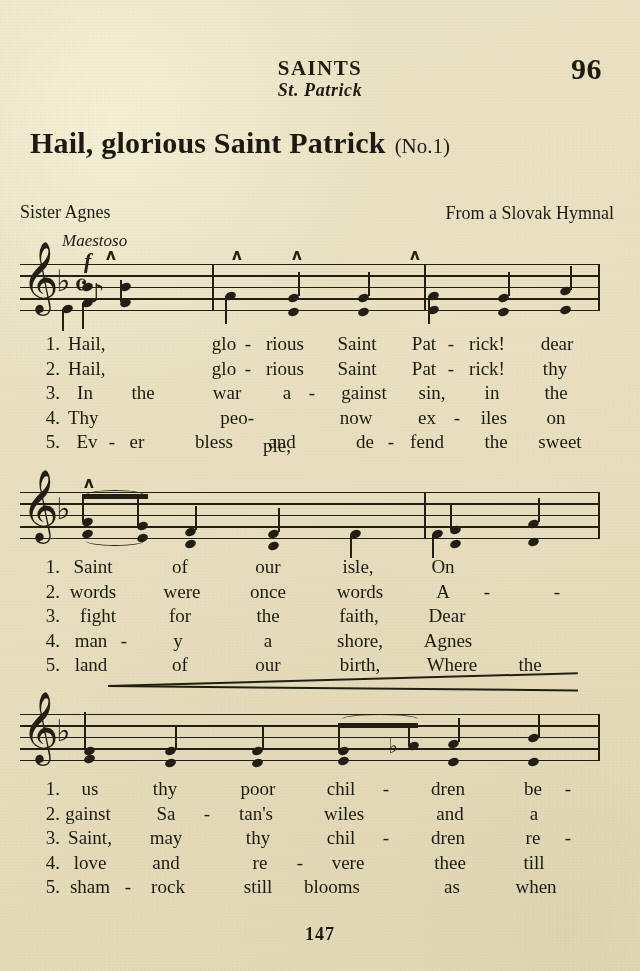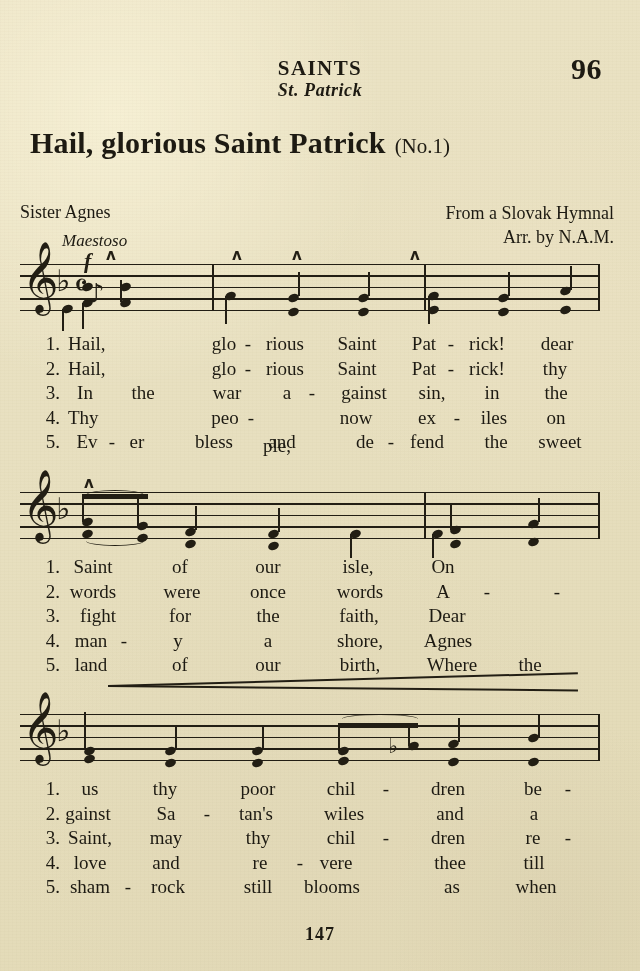--- a/index.html
+++ b/index.html
@@ -301,21 +301,20 @@
 
   <div class="title-row">
     <span class="title-main">Hail, glorious Saint Patrick</span>
     <span class="title-suffix">(No.1)</span>
   </div>
 
   <div class="credit-left">Sister Agnes</div>
   <div class="tempo">Maestoso</div>
   <div class="credit-right">
     <div>From a Slovak Hymnal</div>
-    <div>Arr. by N.A.M.</div>
   </div>
 
   <div class="staff-sys" style="top:264px">
     <div class="staff">
       <div class="ln l0"></div>
         <div class="ln l1"></div>
         <div class="ln l2"></div>
         <div class="ln l3"></div>
         <div class="ln l4"></div>
 
@@ -396,21 +395,21 @@
         <span class="syl" style="left: 287px;">a</span>
         <span class="syl" style="left: 312px;">-</span>
         <span class="syl" style="left: 364px;">gainst</span>
         <span class="syl" style="left: 432px;">sin,</span>
         <span class="syl" style="left: 492px;">in</span>
         <span class="syl" style="left: 556px;">the</span>
       </div>
       <div class="lyric-line">
         <span class="vnum">4.</span>
         <span class="syl lft" style="left: 68px;">Thy</span>
-        <span class="syl" style="left: 225px; text-align: center;">peo</span>
+        <span class="syl" style="left: 234px; text-align: center;">peo</span>
         <span class="syl" style="left: 251px;">-</span>
         <span class="syl" style="left: 277px; margin-top: 28px;">ple,</span>
         <span class="syl" style="left: 356px;">now</span>
         <span class="syl" style="left: 427px;">ex</span>
         <span class="syl" style="left: 457px;">-</span>
         <span class="syl" style="left: 494px;">iles</span>
         <span class="syl" style="left: 556px;">on</span>
       </div>
       <div class="lyric-line">
         <span class="vnum">5.</span>
@@ -596,21 +595,21 @@
         <span class="syl" style="left: 448px;">dren</span>
         <span class="syl" style="left: 533px;">re</span>
         <span class="syl" style="left: 568px;">-</span>
       </div>
       <div class="lyric-line">
         <span class="vnum">4.</span>
         <span class="syl" style="left: 90px;">love</span>
         <span class="syl" style="left: 166px;">and</span>
         <span class="syl" style="left: 260px;">re</span>
         <span class="syl" style="left: 300px;">-</span>
-        <span class="syl" style="left: 336px; text-align: right;">vere</span>
+        <span class="syl" style="left: 348px; text-align: right;">vere</span>
         <span class="syl" style="left: 450px;">thee</span>
         <span class="syl" style="left: 534px;">till</span>
       </div>
       <div class="lyric-line">
         <span class="vnum">5.</span>
         <span class="syl" style="left: 90px;">sham</span>
         <span class="syl" style="left: 128px;">-</span>
         <span class="syl" style="left: 168px;">rock</span>
         <span class="syl" style="left: 258px;">still</span>
         <span class="syl" style="left: 332px;">blooms</span>

